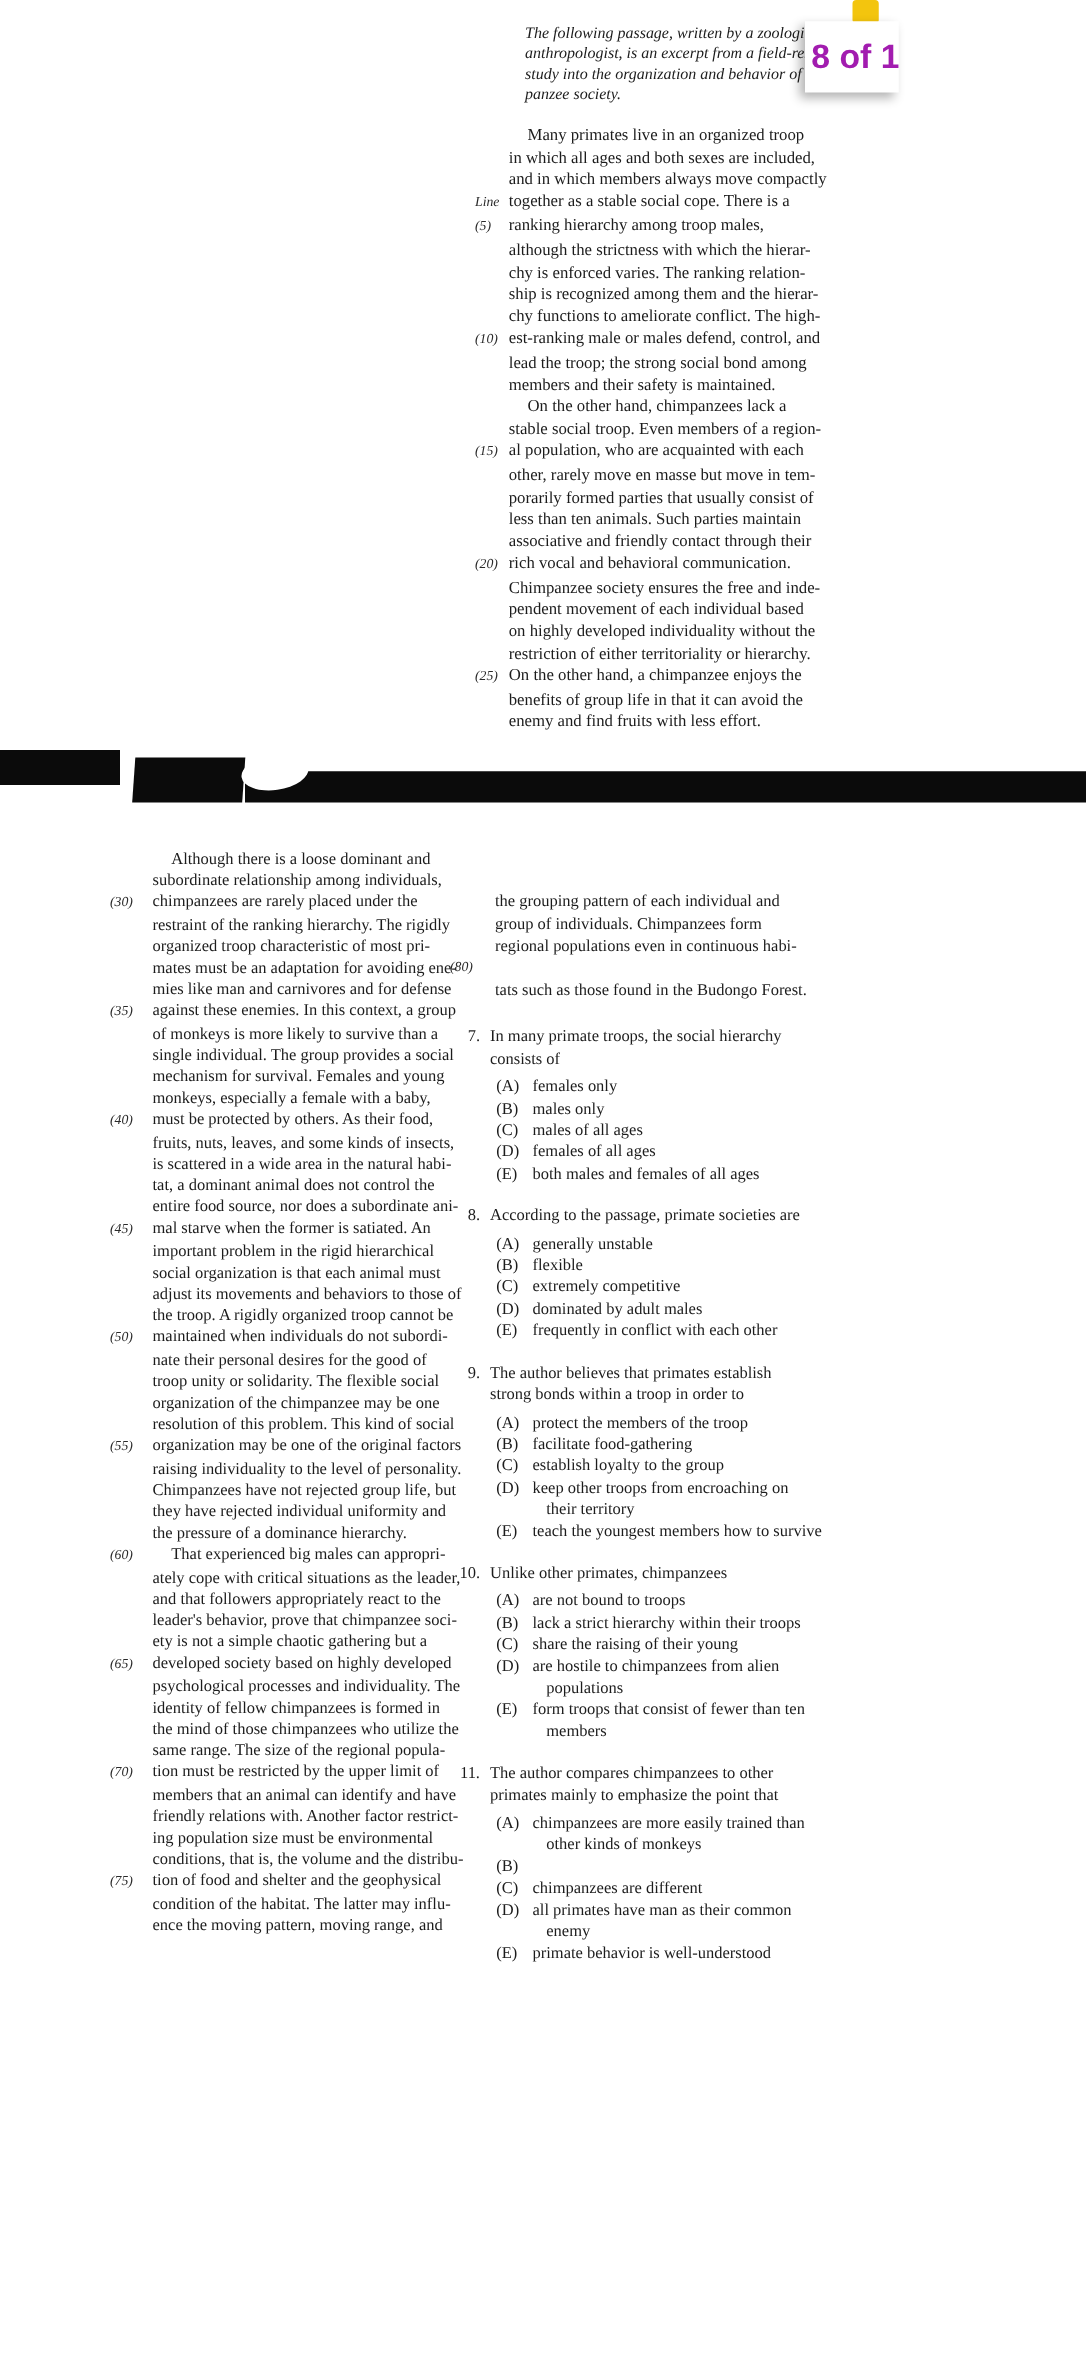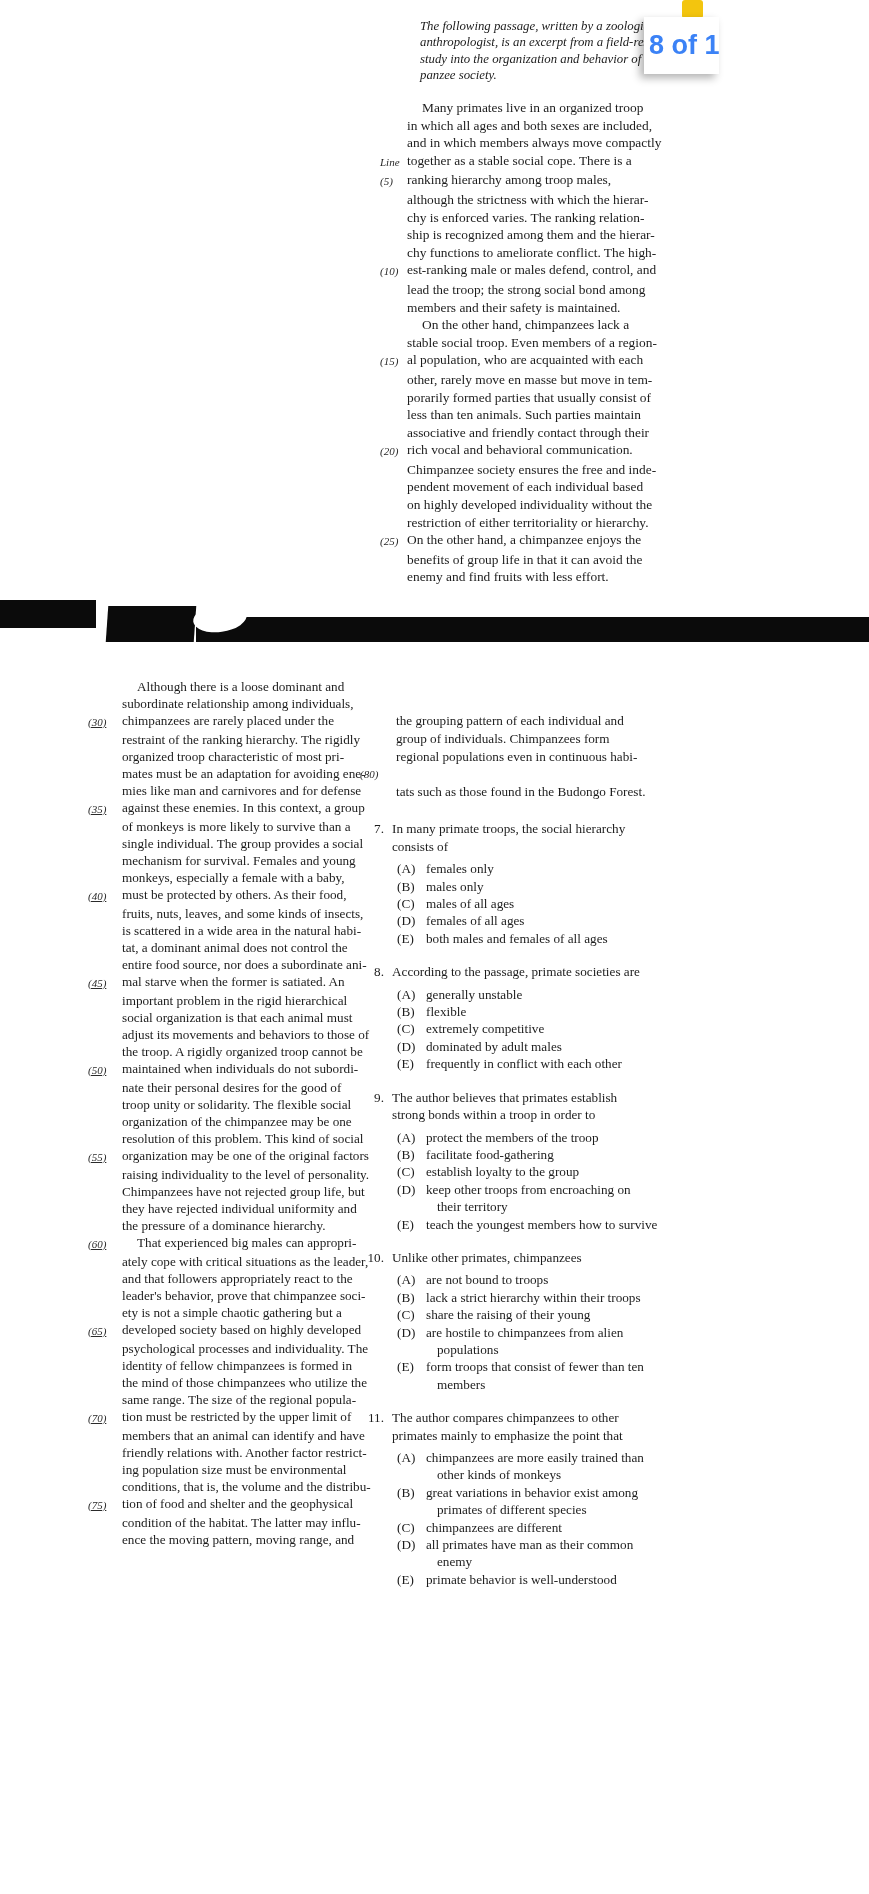--- a/index.html
+++ b/index.html
@@ -12,33 +12,33 @@
   .intro { position:absolute; left:420px; top:18px; width:240px;
     font-style:italic; font-size:12.8px; line-height:16.4px; }
   .intro-line { white-space:nowrap; }
 
   
   .badge-tab { position:absolute; left:682px; top:0; width:21px; height:18px;
     background:#f3c50e; border-radius:3px 3px 2px 2px; z-index:3; }
   .page-badge { position:absolute; left:644px; top:17px; width:75px; height:57px;
     background:#ffffff; z-index:4; box-shadow:-4px 4px 8px rgba(0,0,0,0.30);
     font-family:"Liberation Sans","DejaVu Sans",sans-serif; font-weight:bold;
-    font-size:27px; color:#3b82f6; display:flex; align-items:center;
+    font-size:27px; color:#a21caf; display:flex; align-items:center;
     padding-left:5px; box-sizing:border-box; overflow:hidden; white-space:nowrap; }
 
   
   .passage { position:absolute; }
   .pline { display:flex; }
   .lnum { flex:none; width:27px; font-style:italic; font-size:11px; padding-top:2px; color:#2a2a2a; }
   .ptext { flex:1; white-space:nowrap; }
   .pline.ind .ptext { text-indent:15px; }
 
   .passage-top { left:380px; top:99px; width:290px; font-size:13.4px; line-height:17.6px; }
   .passage-left { left:44px; top:678px; width:316px; font-size:13.2px; line-height:17px;margin-left:44px; }
-  .passage-left .lnum { width:34px;text-decoration:underline; }
+  .passage-left .lnum { width:34px; }
 
   
   .col-right { position:absolute; left:360px; top:712px; width:334px;
     font-size:13.2px; line-height:17.4px; }
   .passage-right { position:static; }
   .passage-right .lnum { width:36px;margin-top:16px; }
 
   .questions { margin-top:19px; }
   .question { margin-bottom:16px; }
   .qhead { display:flex; }
@@ -650,22 +650,20 @@
           <div class="choices">
 
               <div class="choice">
                 <span class="cletter">(A)</span>
                 <span class="ctext">chimpanzees are more easily trained than
 other kinds of monkeys</span>
               </div>
 
               <div class="choice">
                 <span class="cletter">(B)</span>
-                <span class="ctext">great variations in behavior exist among
-primates of different species</span>
               </div>
 
               <div class="choice">
                 <span class="cletter">(C)</span>
                 <span class="ctext">chimpanzees are different</span>
               </div>
 
               <div class="choice">
                 <span class="cletter">(D)</span>
                 <span class="ctext">all primates have man as their common

